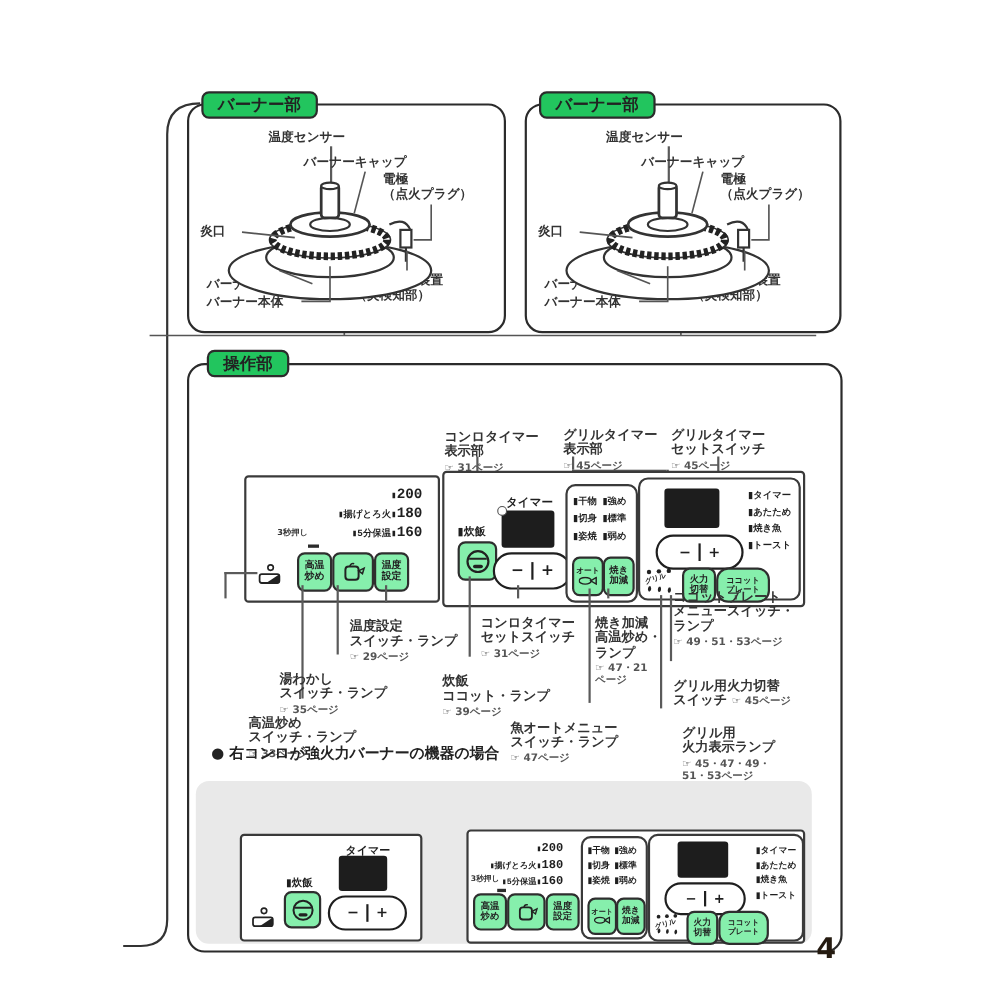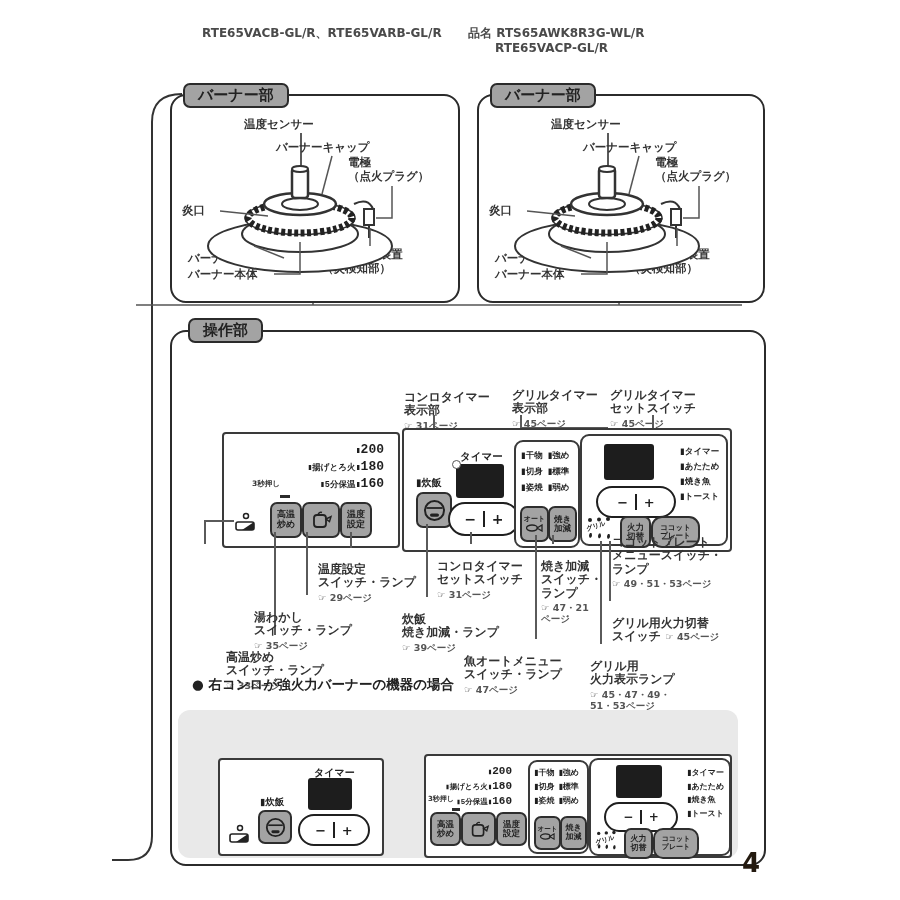--- a/index.html
+++ b/index.html
@@ -2,33 +2,33 @@
 <html><head>
 <meta charset="utf-8">
 <style>
   html,body{margin:0;padding:0;background:#fff;}
   #root{position:relative;width:900px;height:900px;background:#ffffff;overflow:hidden;
         font-family:"DejaVu Sans","Liberation Sans",sans-serif;color:#333;}
   .abs{position:absolute;}
   .models{font-size:12px;line-height:15px;font-weight:600;color:#4a4a4a;white-space:nowrap;}
   .models .indent{padding-left:27px;}
   .bbox{position:absolute;border:2px solid #2b2b2b;border-radius:16px;background:#fff;}
-  .tab{position:absolute;background:#a3a3a3;border:2px solid #2b2b2b;border-radius:7px;
+  .tab{position:absolute;background:#22c55e;border:2px solid #2b2b2b;border-radius:7px;
        padding:1px 13px;font-size:15px;font-weight:bold;color:#222;white-space:nowrap;z-index:3;}
   .blbl{position:absolute;font-size:11.5px;line-height:13.5px;font-weight:600;color:#333;white-space:pre-line;}
   .opbox{position:absolute;border:2px solid #2b2b2b;border-radius:16px;background:#fff;}
   .case{position:absolute;font-size:13.5px;font-weight:bold;color:#222;white-space:nowrap;}
   .lbl{position:absolute;font-size:12px;line-height:13.5px;font-weight:bold;color:#333;white-space:pre-line;}
   .ref{font-size:9.5px;line-height:11px;color:#555;font-weight:bold;white-space:pre-line;margin-top:2px;}
   .refin{display:inline;font-size:9.5px;color:#555;margin-left:4px;}
   .vl{position:absolute;width:1.6px;background:#5a5a5a;}
   .hl{position:absolute;height:1.6px;background:#5a5a5a;}
   .panel{position:absolute;background:#fff;border:2px solid #3a3a3a;border-radius:4px;}
   .subbox{position:absolute;background:#fff;border:2px solid #3a3a3a;border-radius:9px;}
-  .btn{position:absolute;background:#a3a3a3;border:2px solid #2e2e2e;border-radius:7px;
+  .btn{position:absolute;background:#86efac;border:2px solid #2e2e2e;border-radius:7px;
        display:flex;flex-direction:column;align-items:center;justify-content:center;
        text-align:center;font-weight:bold;color:#222;white-space:pre-line;line-height:1.08;}
   .display{position:absolute;background:#1d1d1d;border-radius:3px;}
   .oval{position:absolute;background:#fff;border:2.5px solid #1f1f1f;border-radius:999px;
         display:flex;align-items:center;justify-content:center;font-weight:bold;color:#1f1f1f;}
   .odiv{width:1.5px;height:55%;background:#1f1f1f;margin:0 7px;}
   .trow{position:absolute;white-space:nowrap;font-weight:bold;color:#1f1f1f;font-family:Liberation Mono, monospace;}
   .tl{font-size:8.5px;} .tv{font-size:13px;}
   .trow.sm .tl{font-size:7.5px;} .trow.sm .tv{font-size:11px;}
   .frow{position:absolute;display:flex;gap:5px;font-size:8.5px;font-weight:bold;color:#1f1f1f;white-space:nowrap;}
@@ -48,25 +48,20 @@
 <div id="root">
 
   <svg class="abs" width="900" height="900" style="left:0;top:0">
     <path d="M182,94 Q152,94 152,122 L152,836 Q152,860 128,860 L112,860" stroke="#333" stroke-width="2" fill="none"></path>
     <line x1="136" y1="305" x2="742" y2="305" stroke="#555" stroke-width="1.5"></line>
     <line x1="313" y1="299" x2="313" y2="305" stroke="#555" stroke-width="1.5"></line>
     <line x1="619" y1="299" x2="619" y2="305" stroke="#555" stroke-width="1.5"></line>
   </svg>
 
   <div class="abs models" style="left:175px;top:26px">
-    <div class="indent">RTE65VACB-GL/R、RTE65VARB-GL/R</div>
-  </div>
-  <div class="abs models" style="left:468px;top:26px">
-    <div>品名 RTS65AWK8R3G-WL/R</div>
-    <div class="indent">RTE65VACP-GL/R</div>
   </div>
 
   <div class="bbox" style="left:170px;top:94px;width:286px;height:205px">
     <div class="tab" style="left:11px;top:-13px">バーナー部</div>
     <div class="blbl" style="left:72px;top:22px">温度センサー</div>
     <div class="vl" style="left:128px;top:37px;height:34px"></div>
     <div class="blbl" style="left:104px;top:45px">バーナーキャップ</div>
     <div class="blbl" style="left:176px;top:60px">電極
 （点火プラグ）</div>
     <div class="blbl" style="left:10px;top:108px">炎口</div>
@@ -283,46 +278,46 @@
 スイッチ・ランプ</span>
     <div class="ref">☞ 33ページ</div>
   </div>
   <div class="lbl" style="left:437px;top:546px">
     <span>コンロタイマー
 セットスイッチ</span>
     <div class="ref">☞ 31ページ</div>
   </div>
   <div class="lbl" style="left:402px;top:599px">
     <span>炊飯
-焼き加減・ランプ</span>
+ココット・ランプ</span>
     <div class="ref">☞ 39ページ</div>
   </div>
   <div class="lbl" style="left:464px;top:641px">
     <span>魚オートメニュー
 スイッチ・ランプ</span>
     <div class="ref">☞ 47ページ</div>
   </div>
   <div class="lbl" style="left:541px;top:546px">
     <span>焼き加減
-スイッチ・
+高温炒め・
 ランプ</span>
     <div class="ref">☞ 47・21
 ページ</div>
   </div>
   <div class="lbl" style="left:612px;top:522px">
     <span>ココットプレート
 メニュースイッチ・
 ランプ</span>
     <div class="ref">☞ 49・51・53ページ</div>
   </div>
   <div class="lbl" style="left:612px;top:603px">
     <span>グリル用火力切替
 スイッチ</span><span class="refin">☞ 45ページ</span>
   </div>
-  <div class="lbl" style="left:590px;top:646px">
+  <div class="lbl" style="left:620px;top:646px">
     <span>グリル用
 火力表示ランプ</span>
     <div class="ref">☞ 45・47・49・
 51・53ページ</div>
   </div>
 
   <div class="graybox" style="left:178px;top:710px;width:560px;height:148px"></div>
   <div class="case" style="left:192px;top:676px">● 右コンロが強火力バーナーの機器の場合</div>
 
   <div class="panel" style="left:218px;top:758px;width:162px;height:94px">

